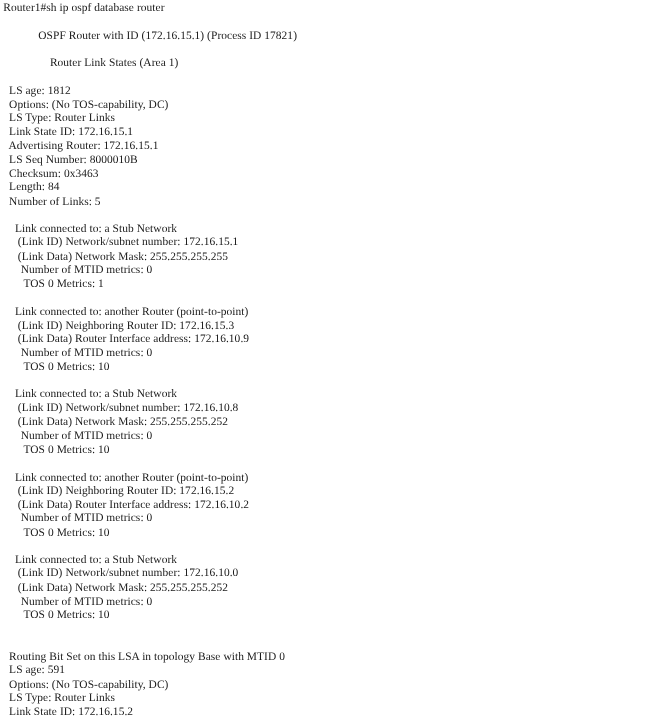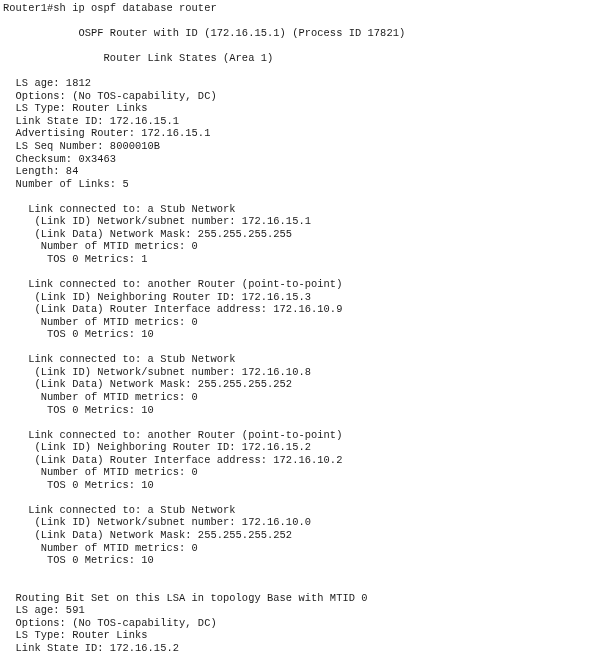--- a/index.html
+++ b/index.html
@@ -1,19 +1,19 @@
 <!DOCTYPE html>
 <html><head>
 <meta charset="utf-8">
 <style>
   html, body { margin: 0; padding: 0; background: #ffffff; }
   body { width: 600px; height: 657px; overflow: hidden; position: relative; }
   .terminal {
     position: absolute; left: 3px; top: 2px;
-    font-family: Liberation Mono, monospace;
+    font-family: Liberation Serif, serif;
     font-size: 10.4px;
     line-height: 12.55px;
     color: #1a1a1a;
     white-space: pre;
     letter-spacing: 0.05px;
   }
   .line { display: block; height: 12.55px; }
 </style>
 </head>
 <body>

